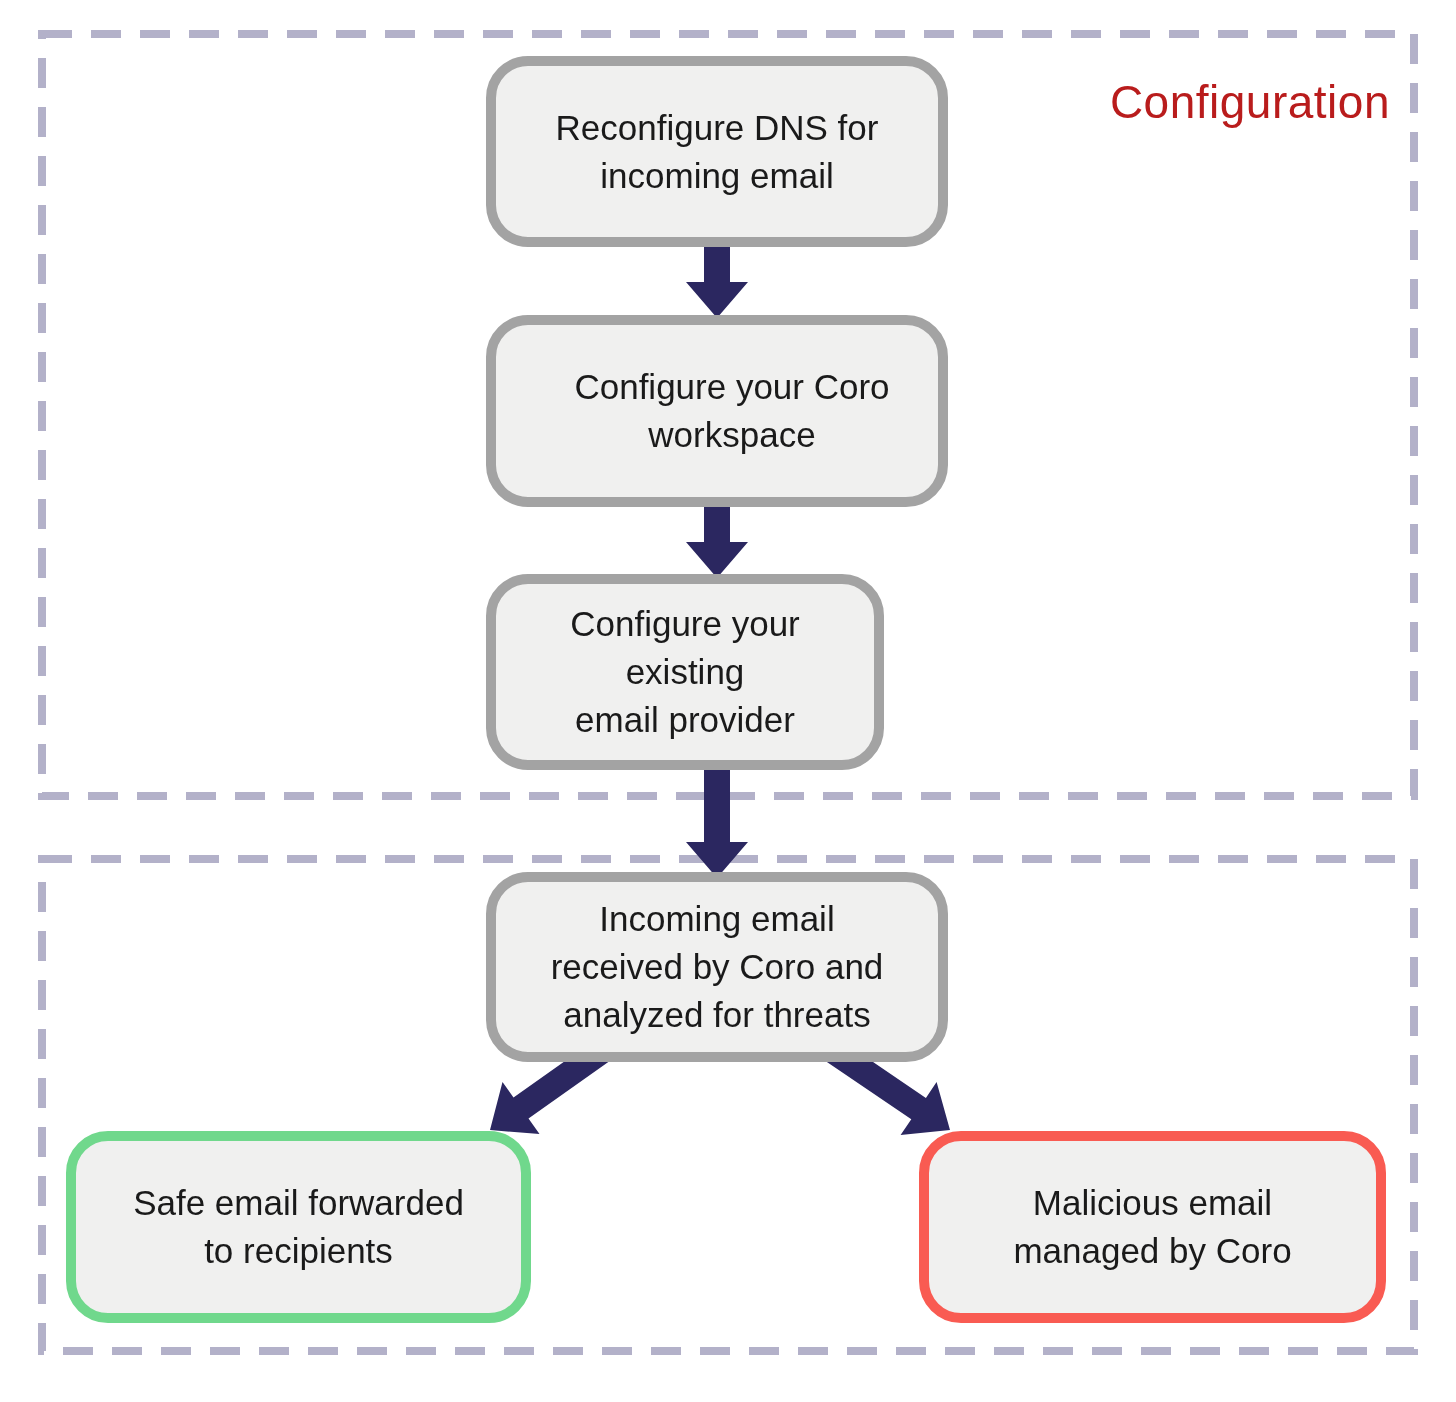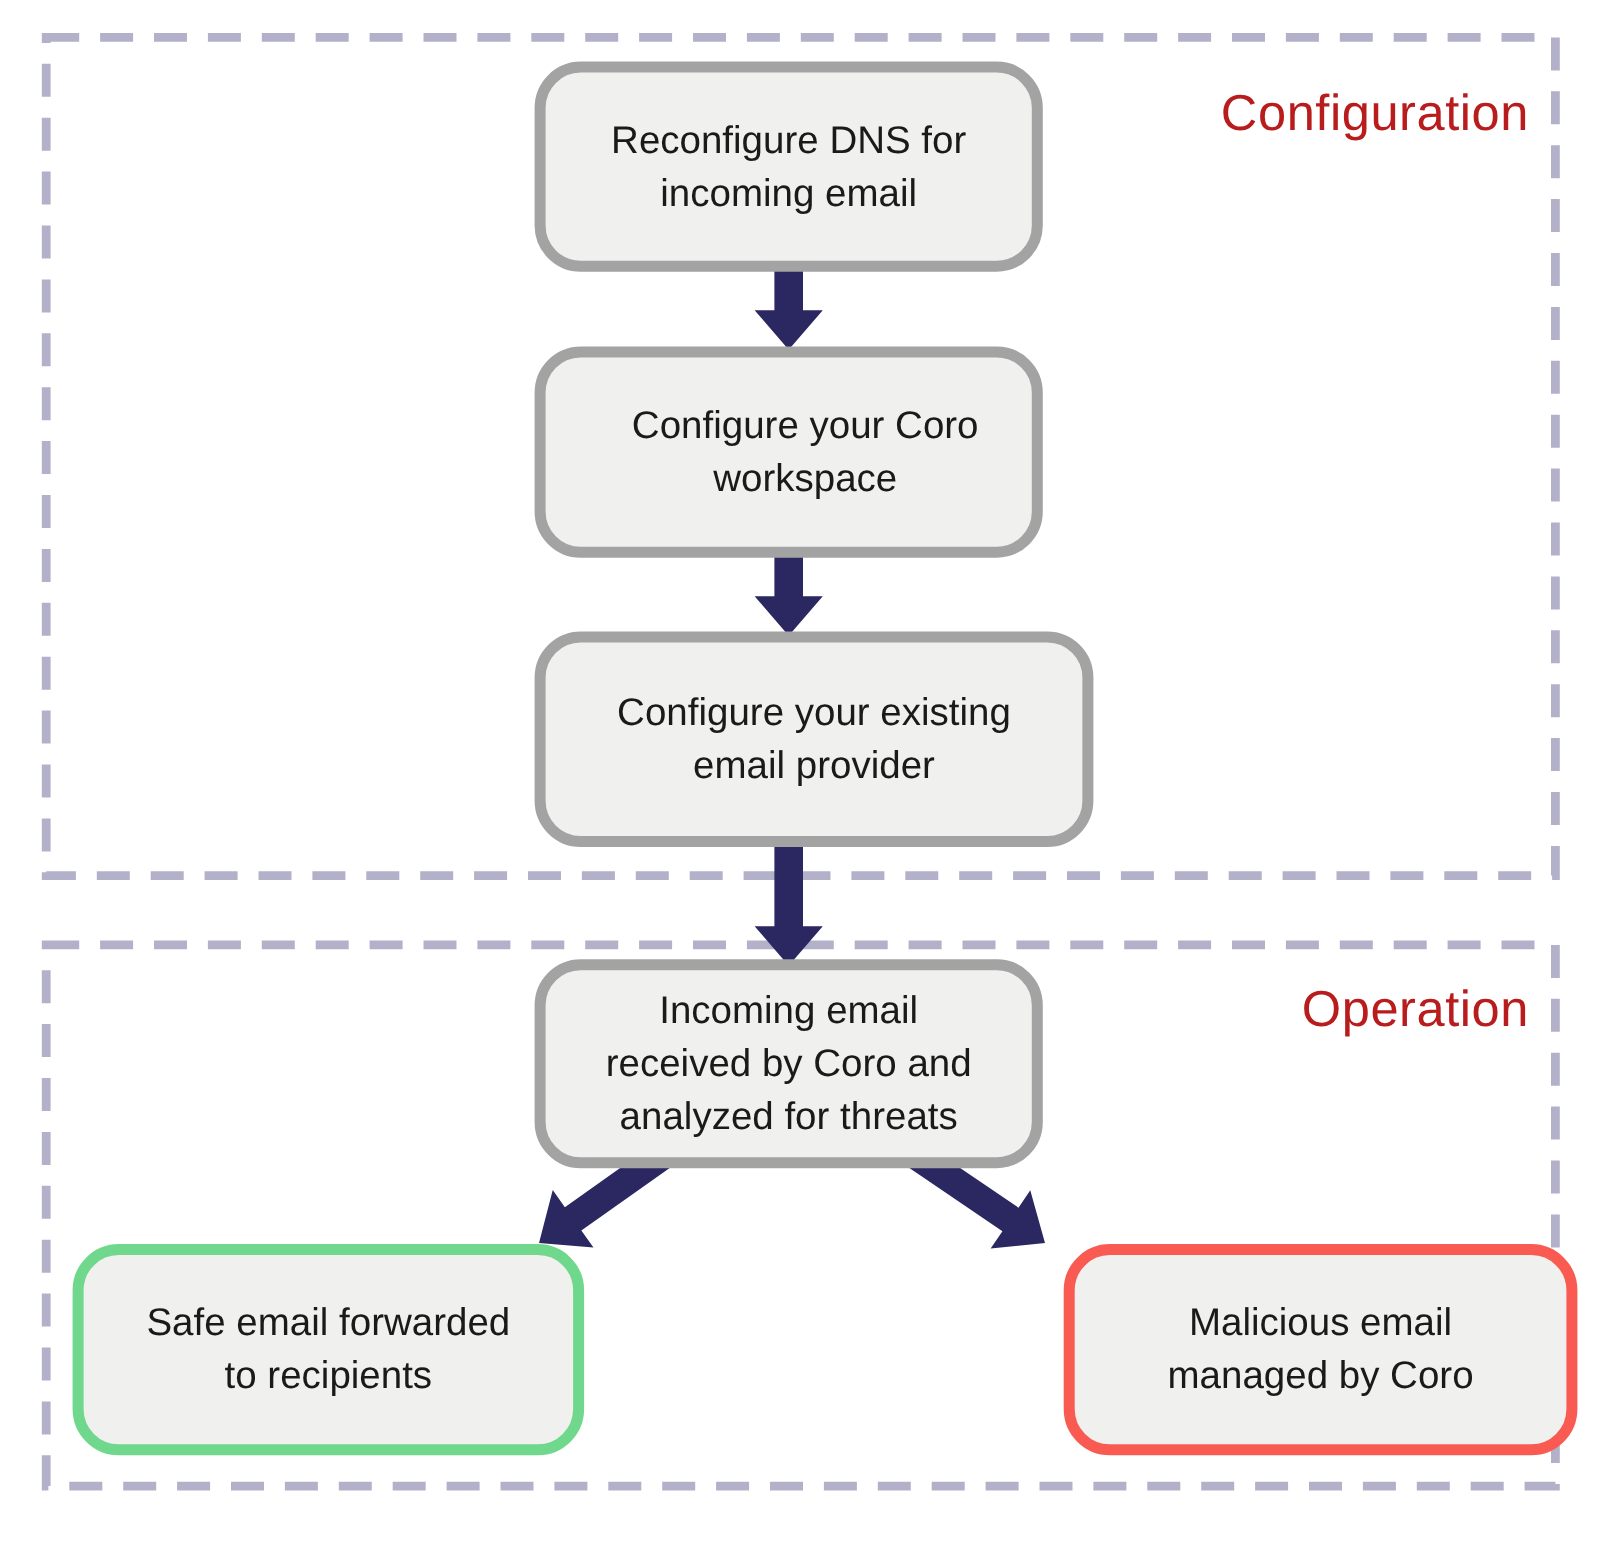--- a/index.html
+++ b/index.html
@@ -46,45 +46,44 @@
     text-align: center;
     font-size: 35px;
     line-height: 48px;
     font-weight: 500;
     color: #1a1a1a;
     white-space: pre-line;
     padding: 8px 14px;
   }
   .node-reconfigure-dns     { left: 486px; top: 56px;   width: 462px; height: 191px; }
   .node-configure-workspace { left: 486px; top: 315px;  width: 462px; height: 192px; padding-left: 44px; }
-  .node-configure-provider  { left: 486px; top: 574px;  width: 508px; height: 196px; }
+  .node-configure-provider  { left: 486px; top: 574px;  width: 398px; height: 196px; }
   .node-incoming-analyzed   { left: 486px; top: 872px;  width: 462px; height: 190px; }
   .node-safe-email          { left: 66px;  top: 1131px; width: 465px; height: 192px; border-color: #70d88c; }
-  .node-malicious-email     { left: 919px; top: 1131px; width: 467px; height: 192px; border-color: #f95b52; margin-left: 48px; }
+  .node-malicious-email     { left: 919px; top: 1131px; width: 467px; height: 192px; border-color: #f95b52; }
 </style>
 </head>
 <body>
 
 <div class="canvas">
 
   <svg class="diagram-svg" width="1456" height="1402" viewBox="0 0 1456 1402" aria-hidden="true">
 
     <rect x="42" y="34" width="1372" height="762" fill="none" stroke="#b3b1c9" stroke-width="8" stroke-dasharray="30 19"></rect>
     <rect x="42" y="859" width="1372" height="492" fill="none" stroke="#b3b1c9" stroke-width="8" stroke-dasharray="30 19"></rect>
 
     <polygon points="704,238 704,282 686,282 717,318 748,282 730,282 730,238" fill="#2b2760"></polygon>
     <polygon points="704,498 704,542 686,542 717,578 748,542 730,542 730,498" fill="#2b2760"></polygon>
     <polygon points="704,760 704,842 686,842 717,878 748,842 730,842 730,760" fill="#2b2760"></polygon>
     <polygon points="602.5,1034.4 513.5,1097.4 502.5,1081.9 490,1130 539.5,1134.1 528.5,1118.6 617.5,1055.6" fill="#2b2760"></polygon>
     <polygon points="817.7,1055.7 911.3,1119.3 900.6,1135.1 950,1130 936.6,1082.1 925.9,1097.9 832.3,1034.3" fill="#2b2760"></polygon>
   </svg>
 
   <div class="section-label label-configuration">Configuration</div>
 
-  <div class="section-label label-operation">Operation</div>
 
   <div class="node node-reconfigure-dns">Reconfigure DNS for
 incoming email</div>
 
   <div class="node node-configure-workspace">Configure your Coro
 workspace</div>
 
   <div class="node node-configure-provider">Configure your existing
 email provider</div>
 

